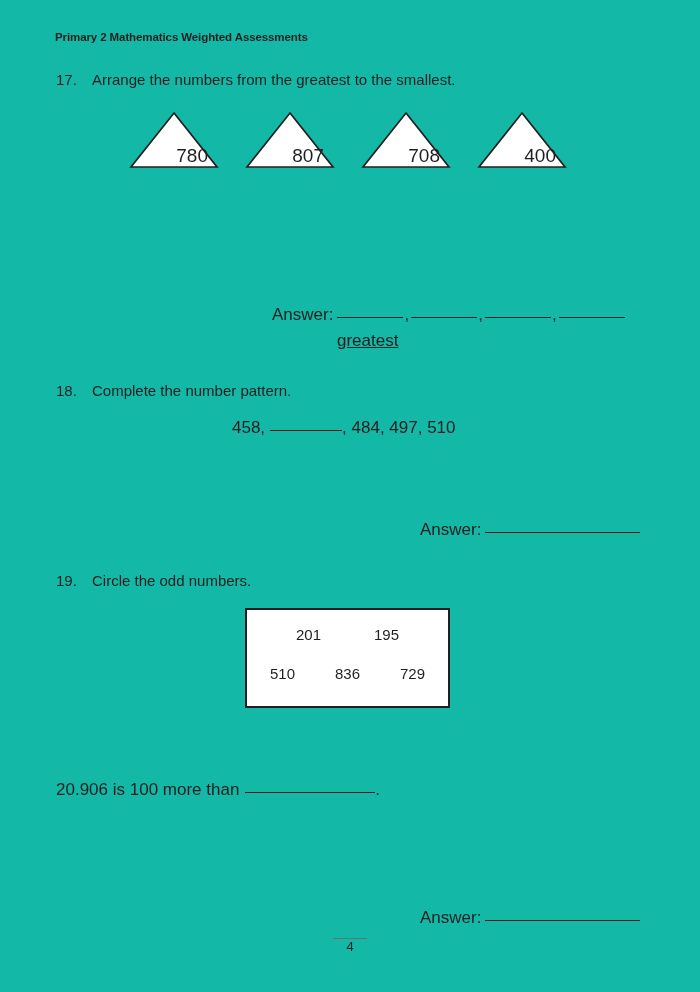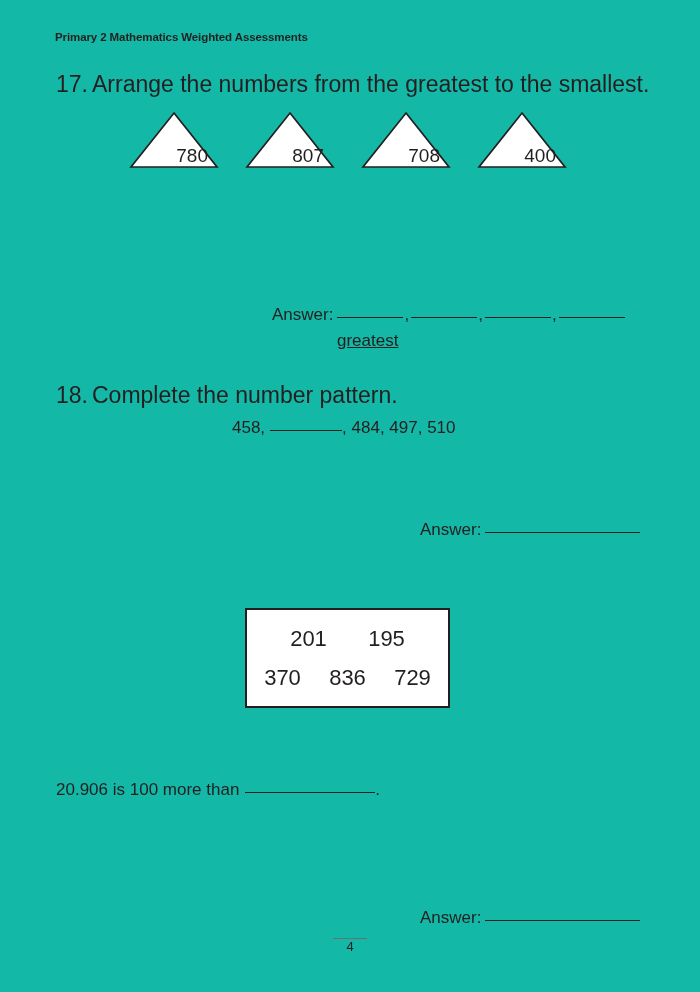--- a/index.html
+++ b/index.html
@@ -30,21 +30,21 @@
     font-weight: bold;
     letter-spacing: -0.1px;
     color: #231f20;
     white-space: nowrap;
   }
 
   
   .q {
     position: absolute;
     left: 56px;
-    font-size: 23px;
+    font-size: 15px;
     color: #231f20;
     white-space: nowrap;
   }
   .q .num {
     display: inline-block;
     width: 36px;
   }
 
   
   .tri-row {
@@ -115,21 +115,21 @@
     border: 2.6px solid #231f20;
     box-sizing: border-box;
     background: #ffffff;
   }
   .num-box .row {
     position: absolute;
     left: 0;
     right: 0;
     display: flex;
     justify-content: center;
-    font-size: 22px;
+    font-size: 15px;
     color: #231f20;
   }
   .num-box .row-1 { top: 16px; }
   .num-box .row-2 { top: 55px; }
   .num-box .row-1 .cell { width: 78px; text-align: center; }
   .num-box .row-2 .cell { width: 65px; text-align: center; }
 
   
   .footer {
     position: absolute;
@@ -209,28 +209,31 @@
     <span>458,</span>
     <span class="blank w-inline" style="margin-left:5px;"></span>
     <span>, 484, 497, 510</span>
   </div>
 
   <div class="answer-row" style="left:420px; top:520px;">
     <span class="answer-label">Answer:</span>
     <span class="blank w-long"></span>
   </div>
 
+  <div class="q" style="top:572px;">
+    <span class="num">19.</span><span>Circle the odd numbers.</span>
+  </div>
 
   <div class="num-box">
     <div class="row row-1">
       <span class="cell">201</span>
       <span class="cell">195</span>
     </div>
     <div class="row row-2">
-      <span class="cell">370</span>
+      <span class="cell">510</span>
       <span class="cell">836</span>
       <span class="cell">729</span>
     </div>
   </div>
 
   <div class="answer-row" style="left:56px; top:780px;">
     <span class="num">20.</span>
     <span>906 is 100 more than</span>
     <span class="blank w-q20" style="margin-left:6px;"></span>
     <span>.</span>

